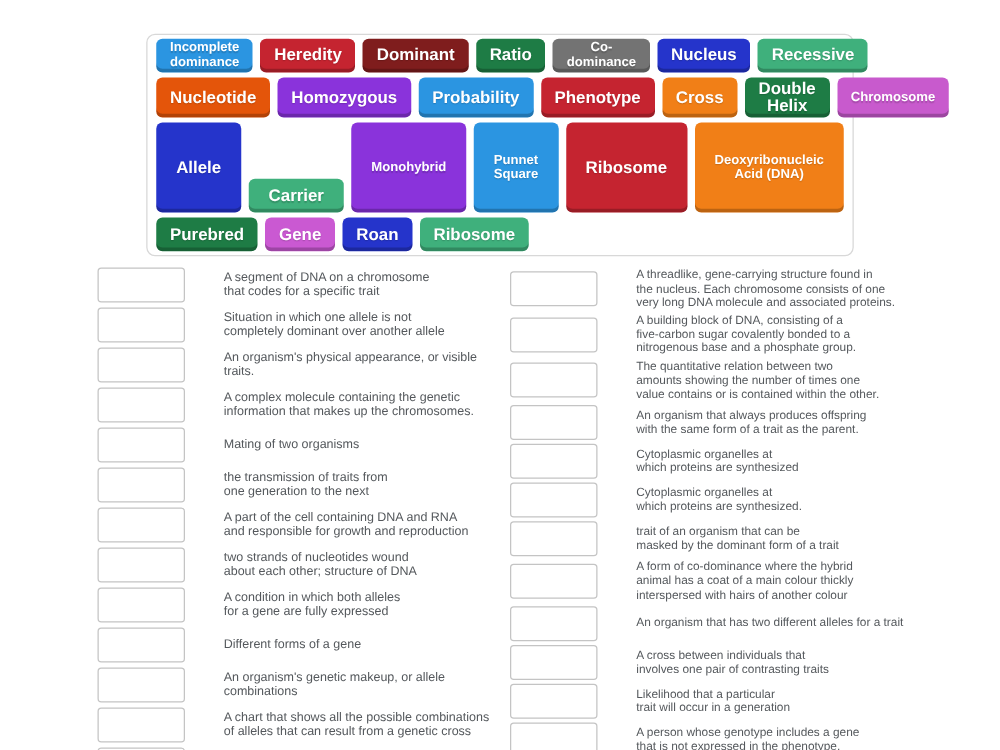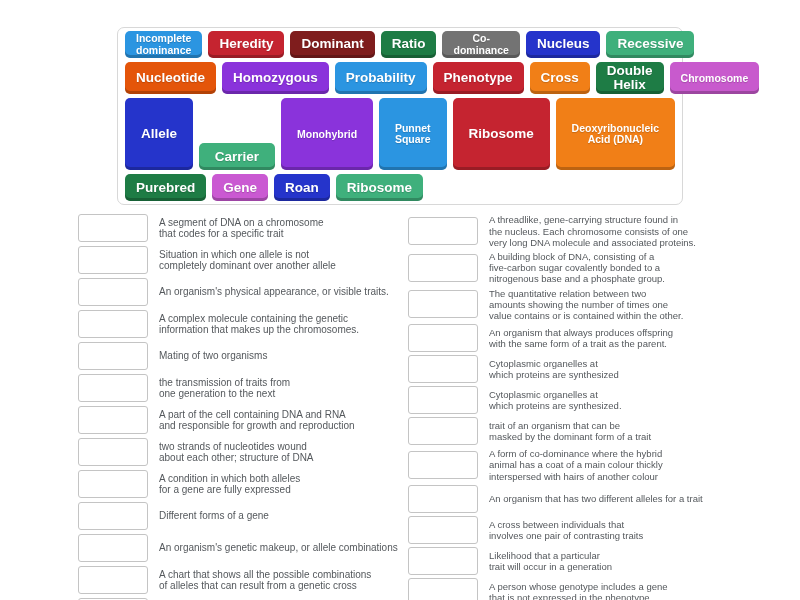--- a/index.html
+++ b/index.html
@@ -26,21 +26,21 @@
   .tile .tile-label{
     white-space:pre-line;line-height:1.05;
     text-shadow:0 1px 1px rgba(0,0,0,0.18);
   }
   .tile.small .tile-label{font-size:10.5px;}
   
   .defs{display:flex;margin-top:9px;}
   .col{box-sizing:border-box;}
   .col-left{margin-left:78px;width:330px;}
   .col-right{width:332px;}
-  .def-row{display:flex;align-items:center;margin-bottom:4px;}
+  .def-row{display:flex;align-items:center;margin-bottom:4px;gap:20px;}
   .drop-box{
     width:70px;min-height:28px;flex:0 0 70px;
     border:1px solid #c4c4c4;border-radius:3px;background:#fff;
     box-sizing:border-box;align-self:center;
   }
   .def-text{
     margin-left:11px;color:#54585c;line-height:1.18;
     white-space:pre-line;
   }
   .col-left .def-text{font-size:10px;}

